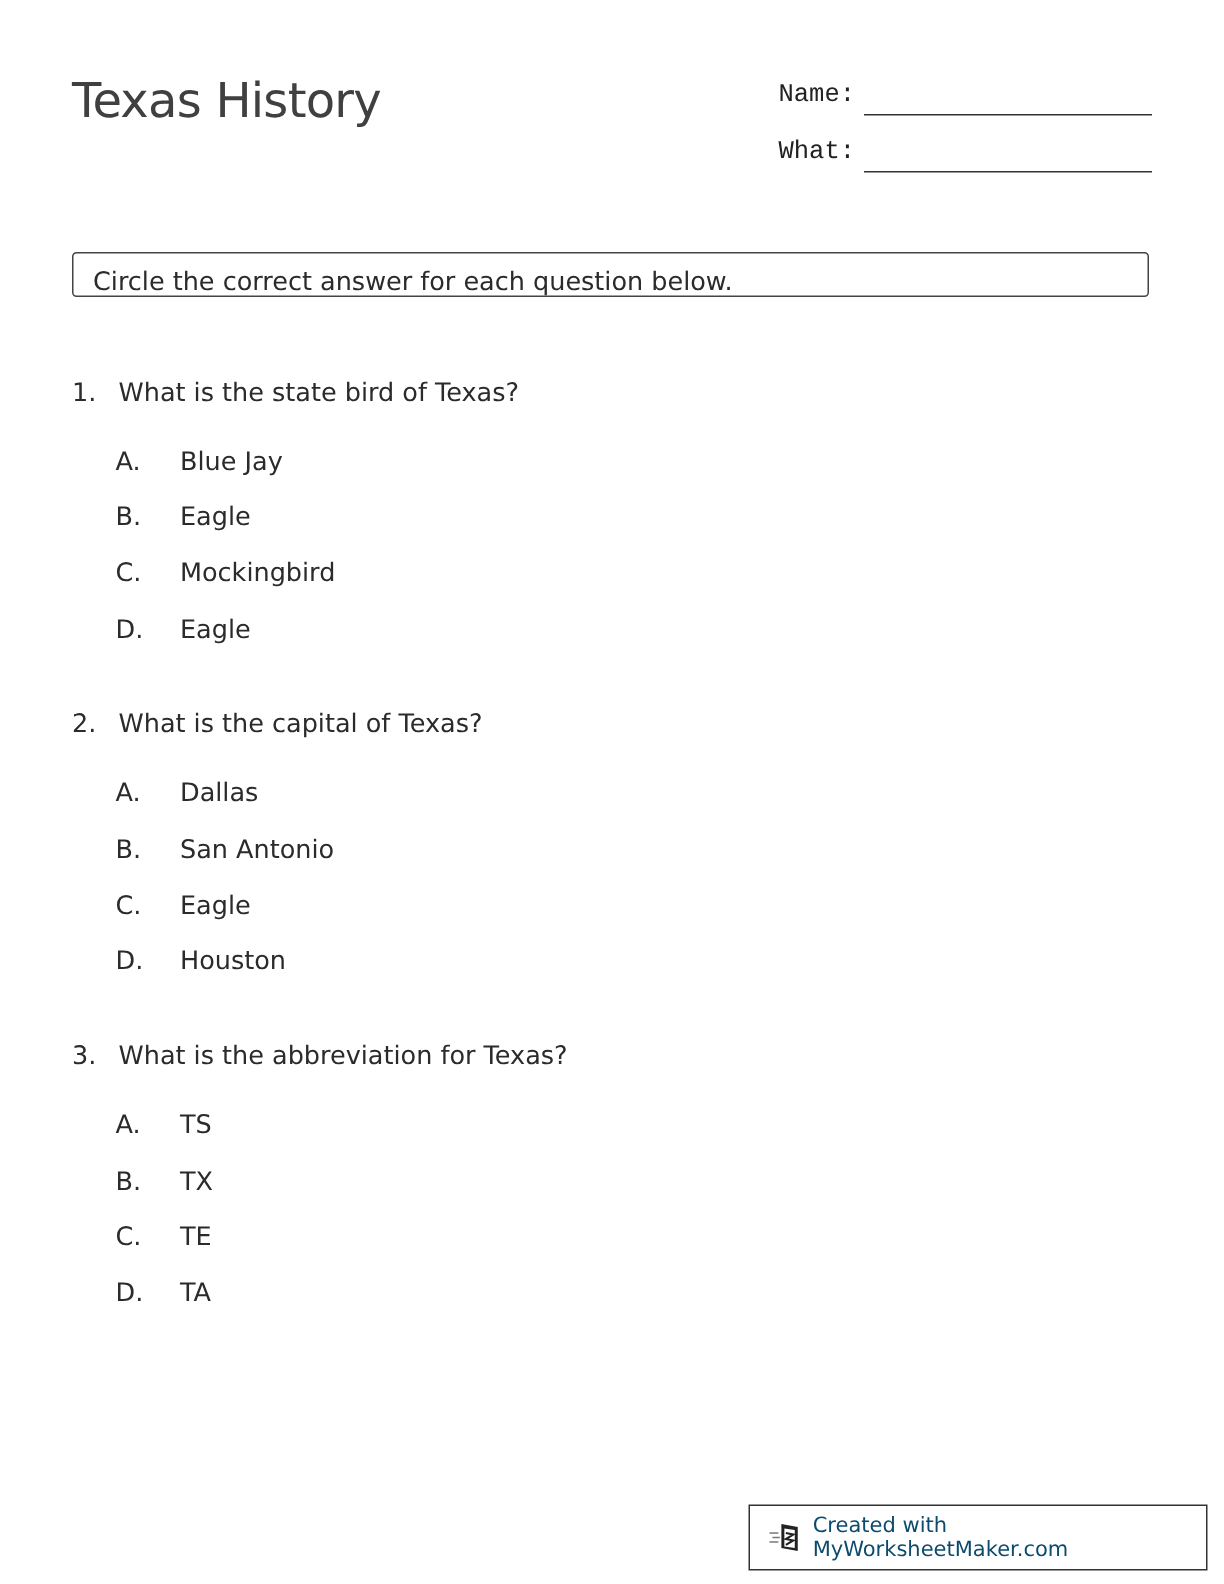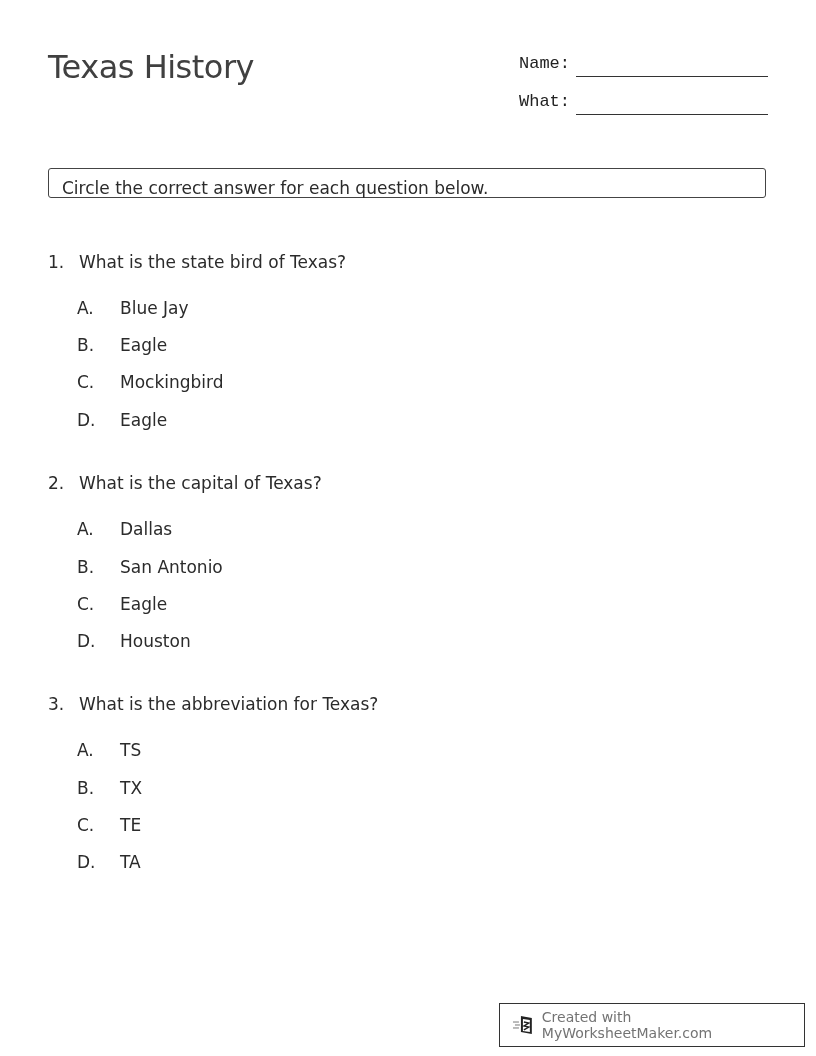--- a/index.html
+++ b/index.html
@@ -41,21 +41,21 @@
     .q-num { position: absolute; left: 0; width: 20px; }
     .q-text { position: absolute; left: 31px; white-space: nowrap; }
     .choice { position: absolute; left: 29px; white-space: nowrap; }
     .choice .letter { position: absolute; left: 0; width: 26px; }
     .choice .ans { position: absolute; left: 43px; }
 
     .credit {
       position: absolute; left: 499px; top: 1003px; width: 306px; height: 44px;
       border: 1.3px solid #333; box-sizing: border-box;
       display: flex; align-items: center; padding-left: 12px;
-      font-size: 14px; color: #737373;
+      font-size: 14px; color: #0c4a6e;
     }
     .credit svg { margin-right: 6px; }
   </style>
 </head>
 <body>
 
 <h1 class="title">Texas History</h1>
 
 <div class="field name-field">
   <span class="lbl">Name:</span>

